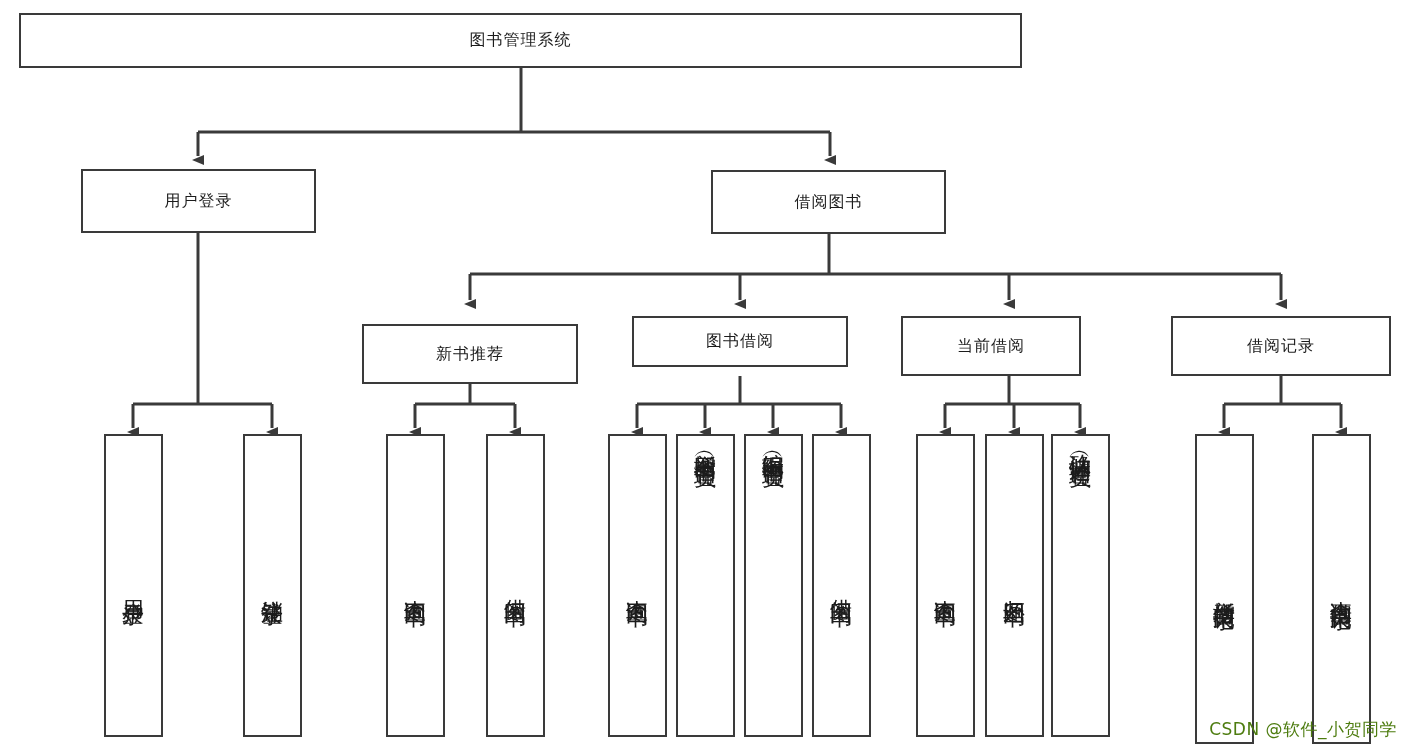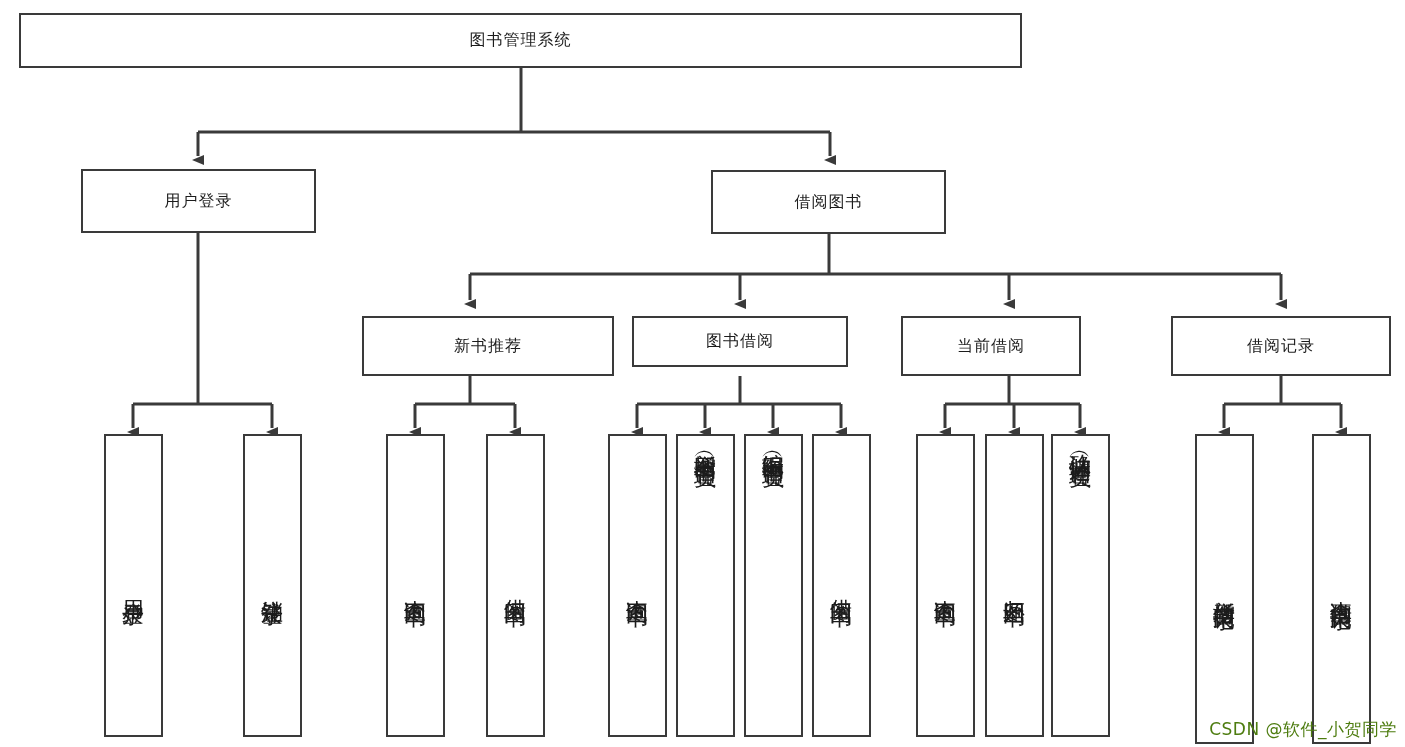--- a/index.html
+++ b/index.html
@@ -126,21 +126,21 @@
     <span class="lbl">图书管理系统</span>
   </div>
 
   <div class="node" style="left:81px; top:169px; width:235px; height:64px;">
     <span class="lbl">用户登录</span>
   </div>
   <div class="node" style="left:711px; top:170px; width:235px; height:64px;">
     <span class="lbl">借阅图书</span>
   </div>
 
-  <div class="node" style="left:362px; top:316px; width:252px; height:60px;align-items:center;">
+  <div class="node" style="left:362px; top:324px; width:216px; height:60px;align-items:center;">
     <span class="lbl">新书推荐</span>
   </div>
   <div class="node" style="left:632px; top:316px; width:216px; height:51px;">
     <span class="lbl">图书借阅</span>
   </div>
   <div class="node" style="left:901px; top:316px; width:180px; height:60px;">
     <span class="lbl">当前借阅</span>
   </div>
   <div class="node" style="left:1171px; top:316px; width:220px; height:60px;">
     <span class="lbl">借阅记录</span>

